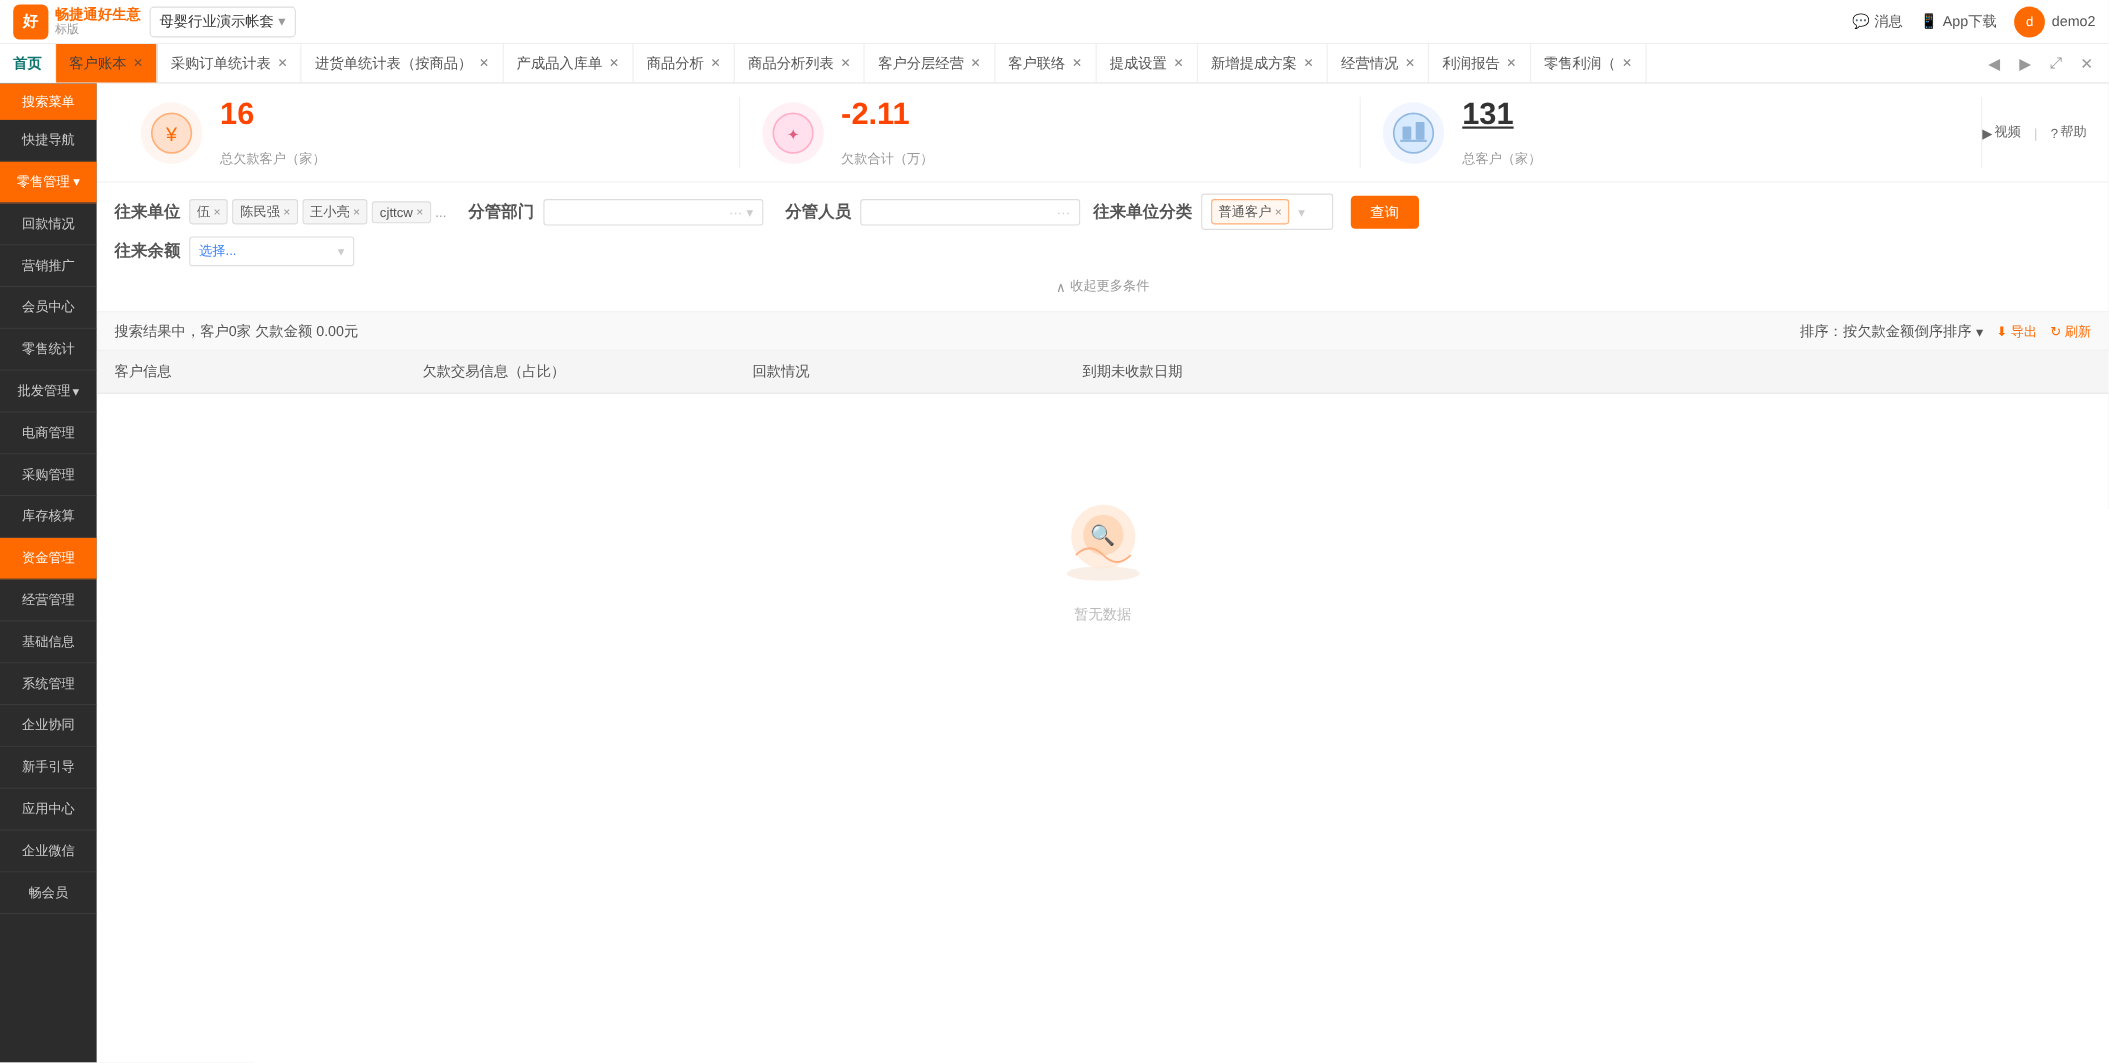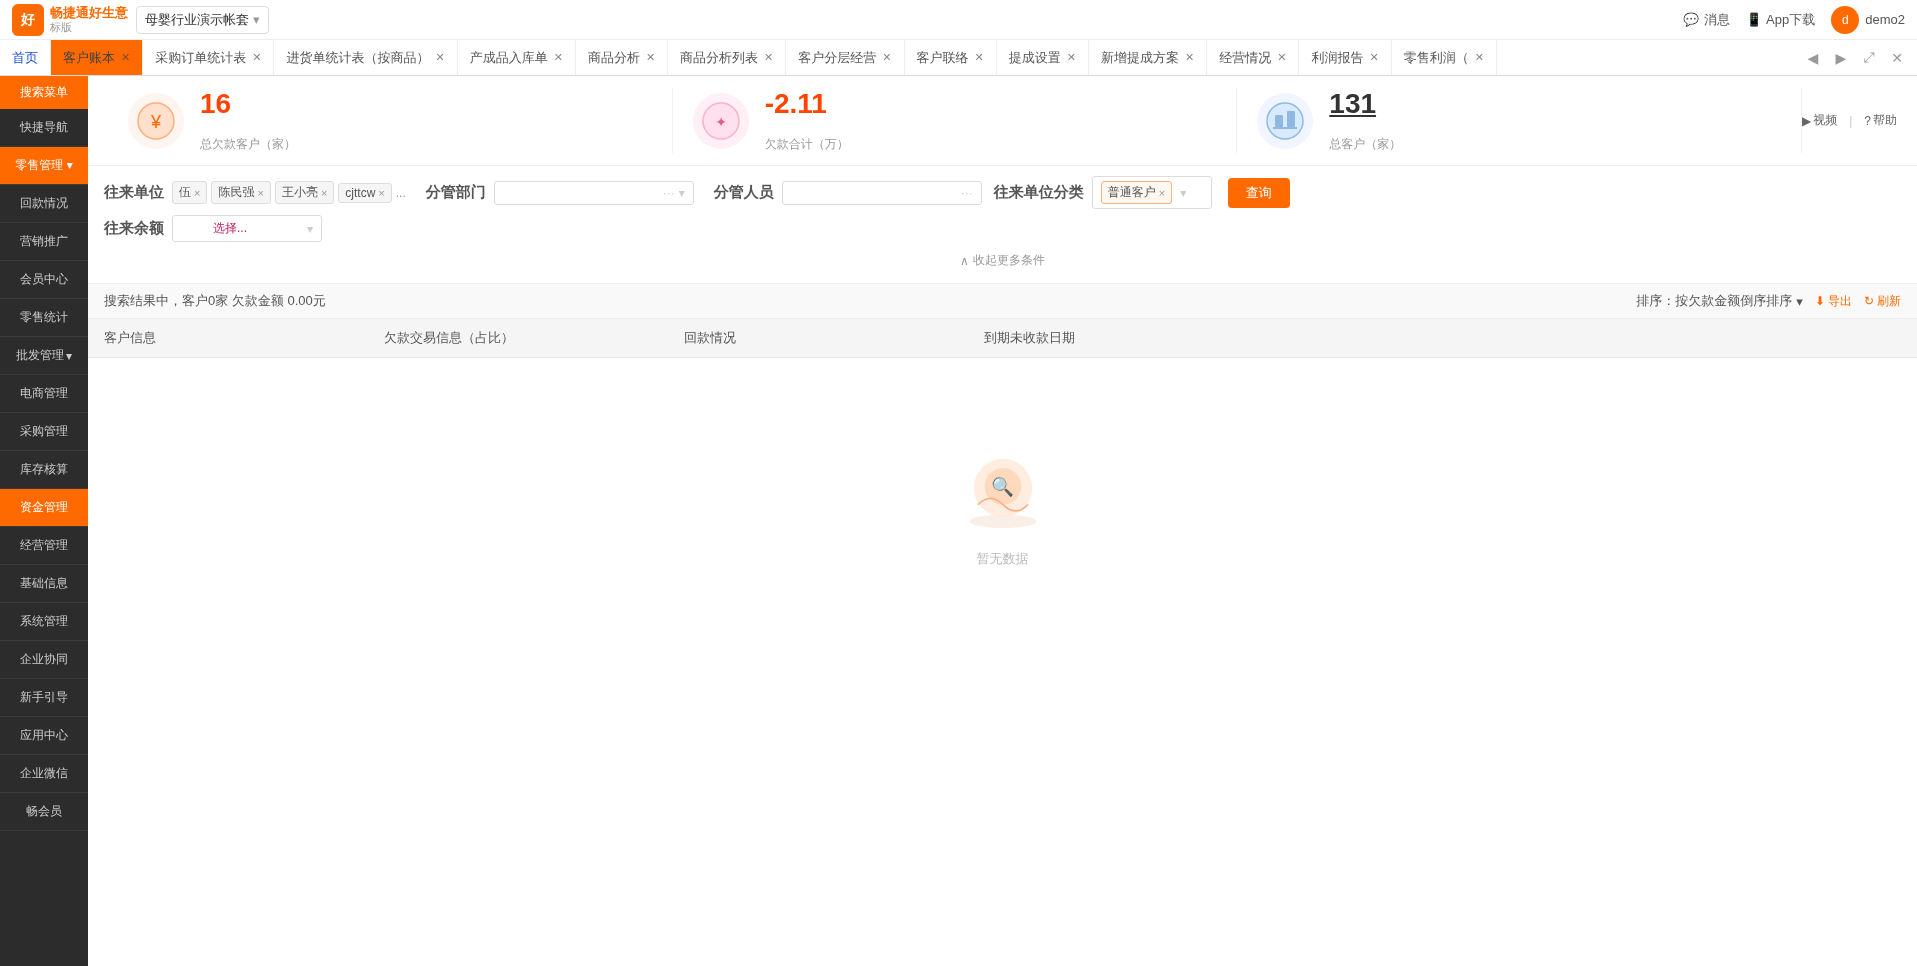--- a/index.html
+++ b/index.html
@@ -41,21 +41,21 @@
       gap: 4px;
       font-size: 13px;
       color: #555;
       cursor: pointer;
       white-space: nowrap;
       border-right: 1px solid #eee;
       flex-shrink: 0;
     }
     .nav-tab.active { background: #ff6a00; color: #404040; }
     .nav-tab .close-btn { font-size: 11px; opacity: 0.7; margin-left: 2px; }
-    .nav-tab-home { background: #fff; color: #1d4ed8; font-weight: normal; justify-content: flex-end; }
+    .nav-tab-home { background: #fff; color: #0f766e; font-weight: bold; justify-content: flex-end; }
     .nav-controls { margin-left: auto; display: flex; align-items: center; gap: 4px; padding-right: 8px; }
     .nav-ctrl-btn { width: 24px; height: 24px; display: flex; align-items: center; justify-content: center; cursor: pointer; color: #999; font-size: 14px; }
 
     
     .main-layout { display: flex; height: calc(966px - 76px); }
 
     
     .sidebar {
       width: 88px;
       background: #2c2c2c;
@@ -453,21 +453,21 @@
             <span>普通客户</span>
             <span class="x">×</span>
           </div>
           <span style="color:#ccc;margin-left:4px;">▾</span>
         </div>
         <button style="background:#ff6a00;color:#fff;border:none;border-radius:4px;padding:6px 18px;font-size:13px;cursor:pointer;margin-left:8px;">查询</button>
       </div>
       <div class="filter-row">
         <span class="filter-label">往来余额</span>
         <div class="filter-select" style="min-width:150px;">
-          <span style="color:#be185d;flex:1;margin-left:32px;">选择...</span>
+          <span style="color:#3b82f6;flex:1;">选择...</span>
           <span style="color:#ccc;">▾</span>
         </div>
       </div>
       <div class="collapse-btn">
         <span>∧</span>
         <span>收起更多条件</span>
       </div>
     </div>
 
     <div class="results-bar">

